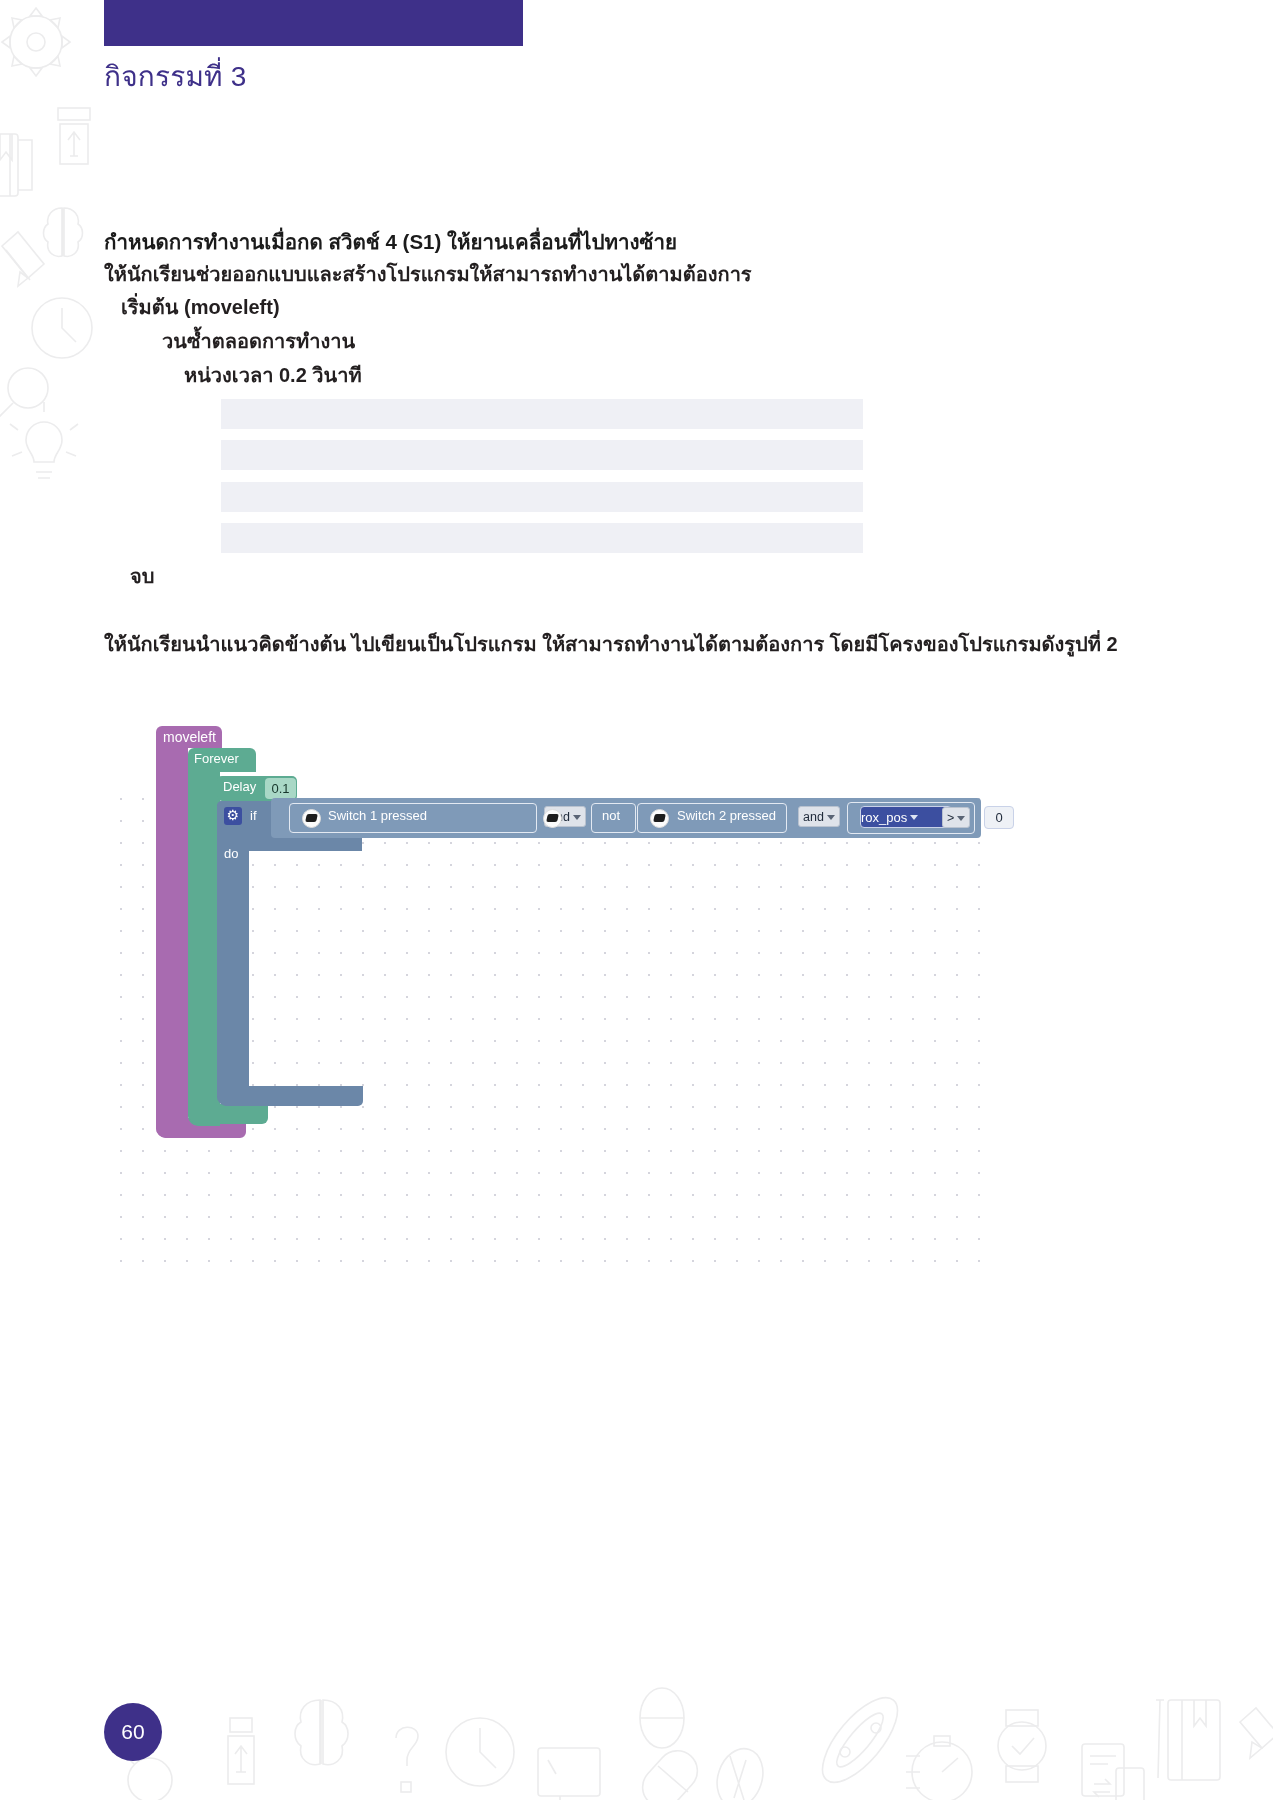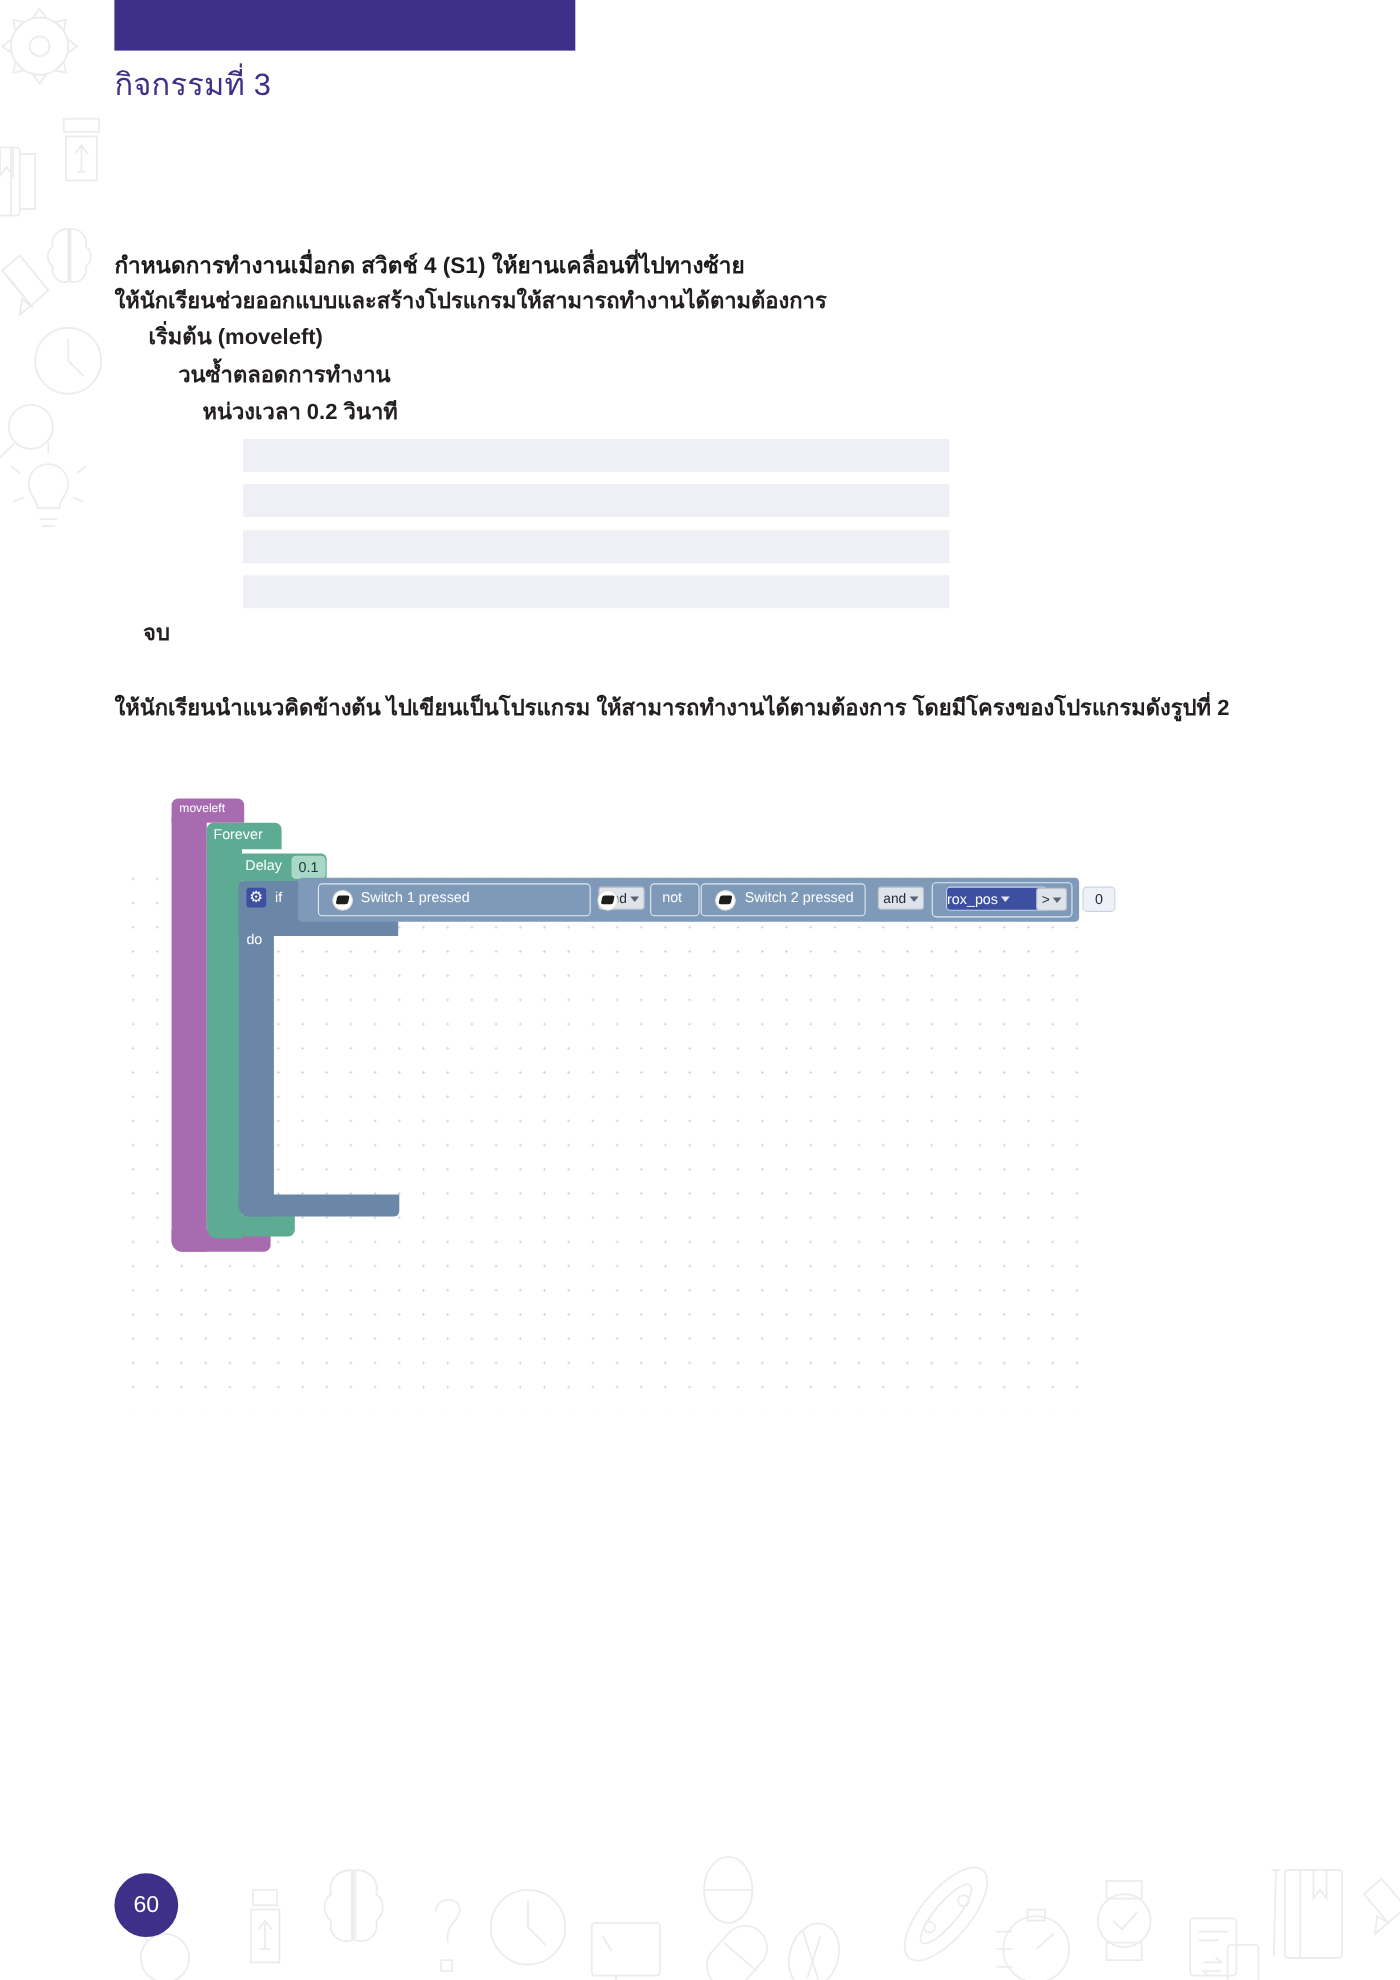--- a/index.html
+++ b/index.html
@@ -188,21 +188,21 @@
 
 <div class="header-bar"></div>
 <div class="activity-title">กิจกรรมที่ 3</div>
 
 <div class="doc">
 
   <div class="line t-bold" style="left:104px;top:228px;">กำหนดการทำงานเมื่อกด สวิตช์ 4 (S1) ให้ยานเคลื่อนที่ไปทางซ้าย</div>
 
   <div class="line t-norm" style="left:104px;top:261px;">ให้นักเรียนช่วยออกแบบและสร้างโปรแกรมให้สามารถทำงานได้ตามต้องการ</div>
 
-  <div class="line t-norm" style="left:135px;top:294px;">เริ่มต้น (moveleft)</div>
+  <div class="line t-norm" style="left:121px;top:294px;">เริ่มต้น (moveleft)</div>
 
   <div class="line t-norm" style="left:162px;top:328px;">วนซ้ำตลอดการทำงาน</div>
 
   <div class="line t-norm" style="left:184px;top:362px;">หน่วงเวลา 0.2 วินาที</div>
 
   <div class="line t-norm" style="left:130px;top:563px;">จบ</div>
 
   <div class="line t-norm" style="left:104px;top:631px;">ให้นักเรียนนำแนวคิดข้างต้น ไปเขียนเป็นโปรแกรม ให้สามารถทำงานได้ตามต้องการ โดยมีโครงของโปรแกรมดังรูปที่ 2</div>
 
   <div class="line t-cap" style="left:104px;top:1191px;">รูปที่ 7 โครงของโปรแกรมกำหนดการทำงานเมื่อกดสวิตช์ 1 (S1)</div>
@@ -211,21 +211,21 @@
 <div class="blank" style="left:221px;top:399px;width:642px;height:30px;"></div>
 <div class="blank" style="left:221px;top:440px;width:642px;height:30px;"></div>
 <div class="blank" style="left:221px;top:482px;width:642px;height:30px;"></div>
 <div class="blank" style="left:221px;top:523px;width:642px;height:30px;"></div>
 
 <div class="canvas">
 
   <div class="blk c-purple" style="left:52px;top:-44px;width:32px;height:400px;border-radius:6px 0 0 10px;"></div>
   <div class="blk c-purple" style="left:52px;top:336px;width:90px;height:20px;border-radius:0 0 6px 10px;"></div>
   <div class="blk c-purple" style="left:52px;top:-56px;width:66px;height:22px;border-radius:6px 6px 0 0;"></div>
-  <div class="lbl" style="left:59px;top:-53px;font-size:11px;">moveleft</div>
+  <div class="lbl" style="left:59px;top:-53px;font-size:14px;">moveleft</div>
 
   <div class="blk c-green" style="left:84px;top:-22px;width:32px;height:366px;border-radius:6px 0 0 10px;"></div>
   <div class="blk c-green" style="left:84px;top:322px;width:80px;height:20px;border-radius:0 0 6px 10px;"></div>
   <div class="blk c-green" style="left:84px;top:-34px;width:68px;height:24px;border-radius:6px 6px 0 0;"></div>
   <div class="lbl" style="left:90px;top:-31px;">Forever</div>
 
   <div class="blk c-green" style="left:113px;top:-6px;width:80px;height:25px;border-radius:5px;"></div>
   <div class="lbl" style="left:119px;top:-3px;">Delay</div>
   <div class="blk c-green-l" style="left:161px;top:-4px;width:31px;height:21px;border-radius:4px;
        display:flex;align-items:center;justify-content:center;color:#17372c;font-size:13px;">0.1</div>

